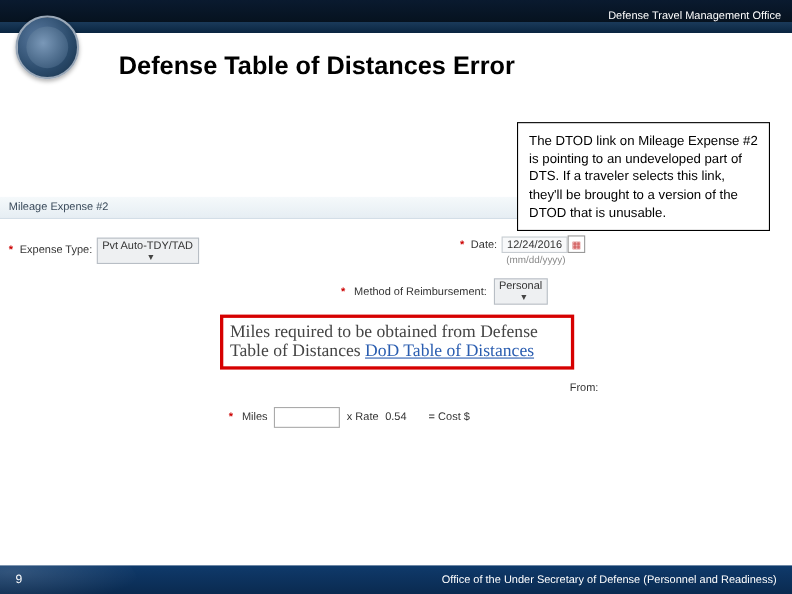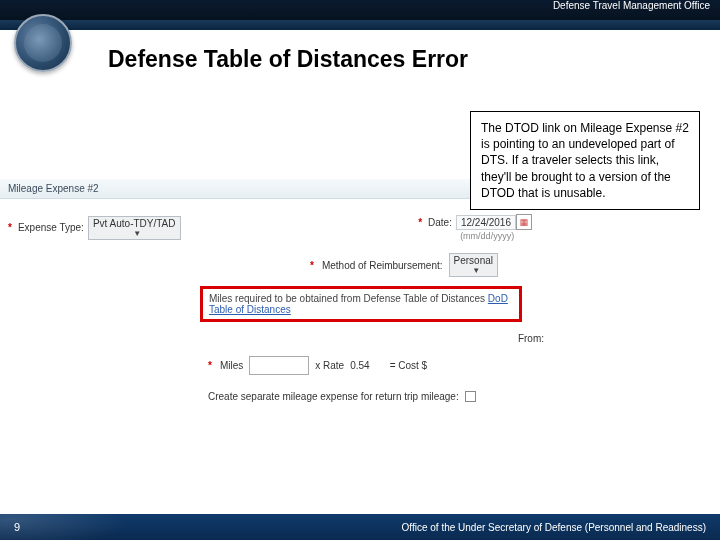--- a/index.html
+++ b/index.html
@@ -1,18 +1,18 @@
 <!DOCTYPE html>
 <html><head>
 <meta charset="utf-8">
 <style>
   * { box-sizing: border-box; margin: 0; padding: 0; }
   body { width: 720px; height: 540px; font-family: Arial, sans-serif; background: #fff; position: relative; overflow: hidden; }
 
-  .header-bar { height: 20px; background: linear-gradient(#0a1a2f, #06121f); display: flex; justify-content: flex-end; align-items: flex-start; padding-right: 10px; }
+  .header-bar { height: 20px; background: linear-gradient(#0a1a2f, #06121f); display: flex; justify-content: flex-end; align-items: flex-end; padding-right: 10px; }
   .header-text { color: #fff; font-size: 10px; }
 
   .top-strip { height: 10px; background: linear-gradient(#1a3a5a, #0a2540); }
 
   .seal { position: absolute; left: 14px; top: 14px; width: 58px; height: 58px; border-radius: 50%; background: radial-gradient(circle at 35% 35%, #5a7aa0, #2a4a6a 60%, #173048); border: 2px solid #9aa8b8; box-shadow: 0 2px 4px rgba(0,0,0,.3); }
   .seal::after { content:""; position:absolute; inset:8px; border-radius:50%; background: radial-gradient(circle at 40% 40%, #7a98b8, #2a4a6a); }
 
   .title { margin: 16px 0 0 108px; font-size: 23px; font-weight: bold; color: #000; }
 
   .content-area { position: relative; margin-top: 38px; }
@@ -29,21 +29,21 @@
   .lbl { color: #333; }
   .fld { background: #f8f9fa; border: 1px solid #c8cdd2; padding: 1px 4px; font-size: 10px; color: #333; }
   .sel { display: inline-flex; align-items: center; background: #eef0f2; border: 1px solid #b8bec5; padding: 1px 4px; font-size: 10px; flex-direction: column; }
   .sel .tri { margin-left: 6px; font-size: 8px; color: #444; }
 
   .date-wrap { display: inline-flex; align-items: center; gap: 0; }
   .cal-icon { width: 16px; height: 16px; background: #fff; border: 1px solid #999; display: inline-flex; align-items: center; justify-content: center; font-size: 9px; color: #c44; }
   .sub { font-size: 9px; color: #888; margin-left: 0; margin-top: 1px; }
 
   .highlight-box { border: 3px solid #d60000; padding: 4px 6px; margin: 6px 6px 8px 6px; }
-  .highlight-text { font-size: 10px; color: #444; }
+  .highlight-text { font-size: 16px; color: #444; font-family: Liberation Serif, serif; }
   .link { color: #2a5db0; text-decoration: underline; }
 
   .miles-input { width: 60px; background: #fff; border: 1px solid #aaa; padding: 1px 2px; }
 
   .checkbox { width: 11px; height: 11px; border: 1px solid #888; background: #fff; display: inline-block; }
 
   .footer-bar { position: absolute; bottom: 0; left: 0; right: 0; height: 26px; background: linear-gradient(#0f3a6b, #0a2a50); display: flex; align-items: center; justify-content: space-between; padding: 0 14px; color: #fff; font-size: 10px; }
   .footer-arc { position: absolute; left: -40px; bottom: -10px; width: 170px; height: 60px; background: radial-gradient(ellipse at 30% 50%, rgba(255,255,255,.15), rgba(255,255,255,0) 70%); border-top-right-radius: 100px; pointer-events: none; }
   .page-num { font-size: 11px; position: relative; z-index: 2; }
 </style>
@@ -109,24 +109,20 @@
 
     <div class="row" style="margin-left:200px; margin-top:6px;">
       <span class="ast">*</span>
       <span class="lbl">Miles</span>
       <input class="miles-input" value="" style="">
       <span class="lbl">x Rate</span>
       <span class="lbl">0.54</span>
       <span class="lbl" style="margin-left:14px;">= Cost    $</span>
     </div>
 
-    <div class="row" style="margin-left:200px; margin-top:10px;">
-      <span class="lbl">Create separate mileage expense for return trip mileage:</span>
-      <span class="checkbox"></span>
-    </div>
 
   </div>
 </div>
 
 <div class="footer-bar">
   <div class="footer-arc"></div>
   <span class="page-num">9</span>
   <span>Office of the Under Secretary of Defense (Personnel and Readiness)</span>
 </div>
 

